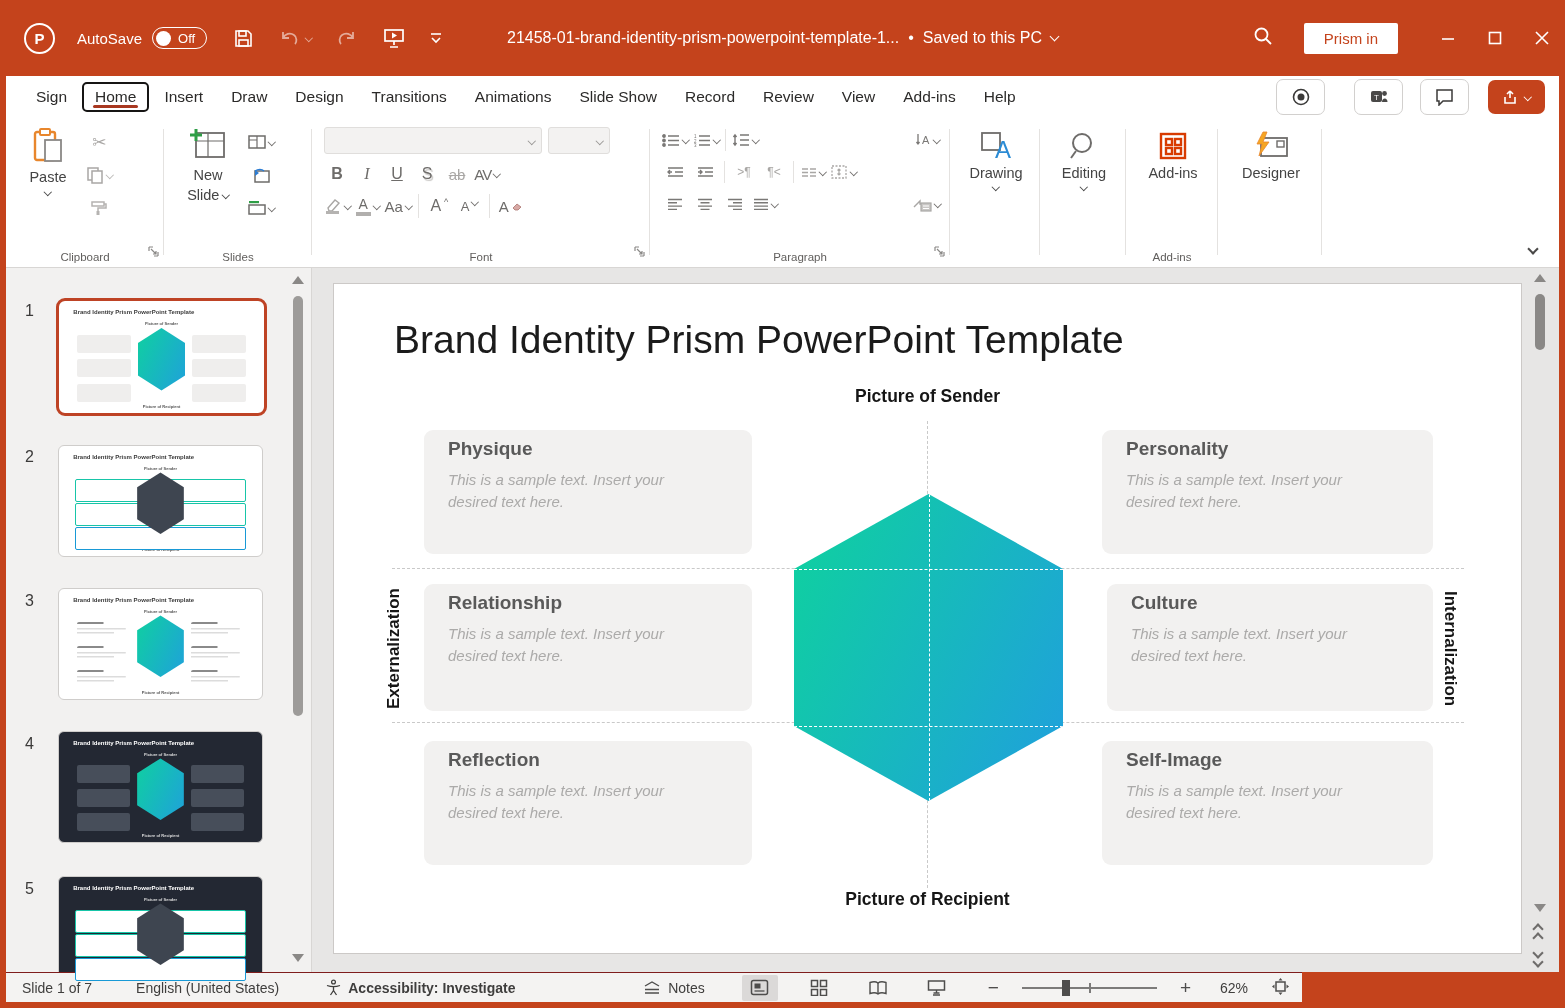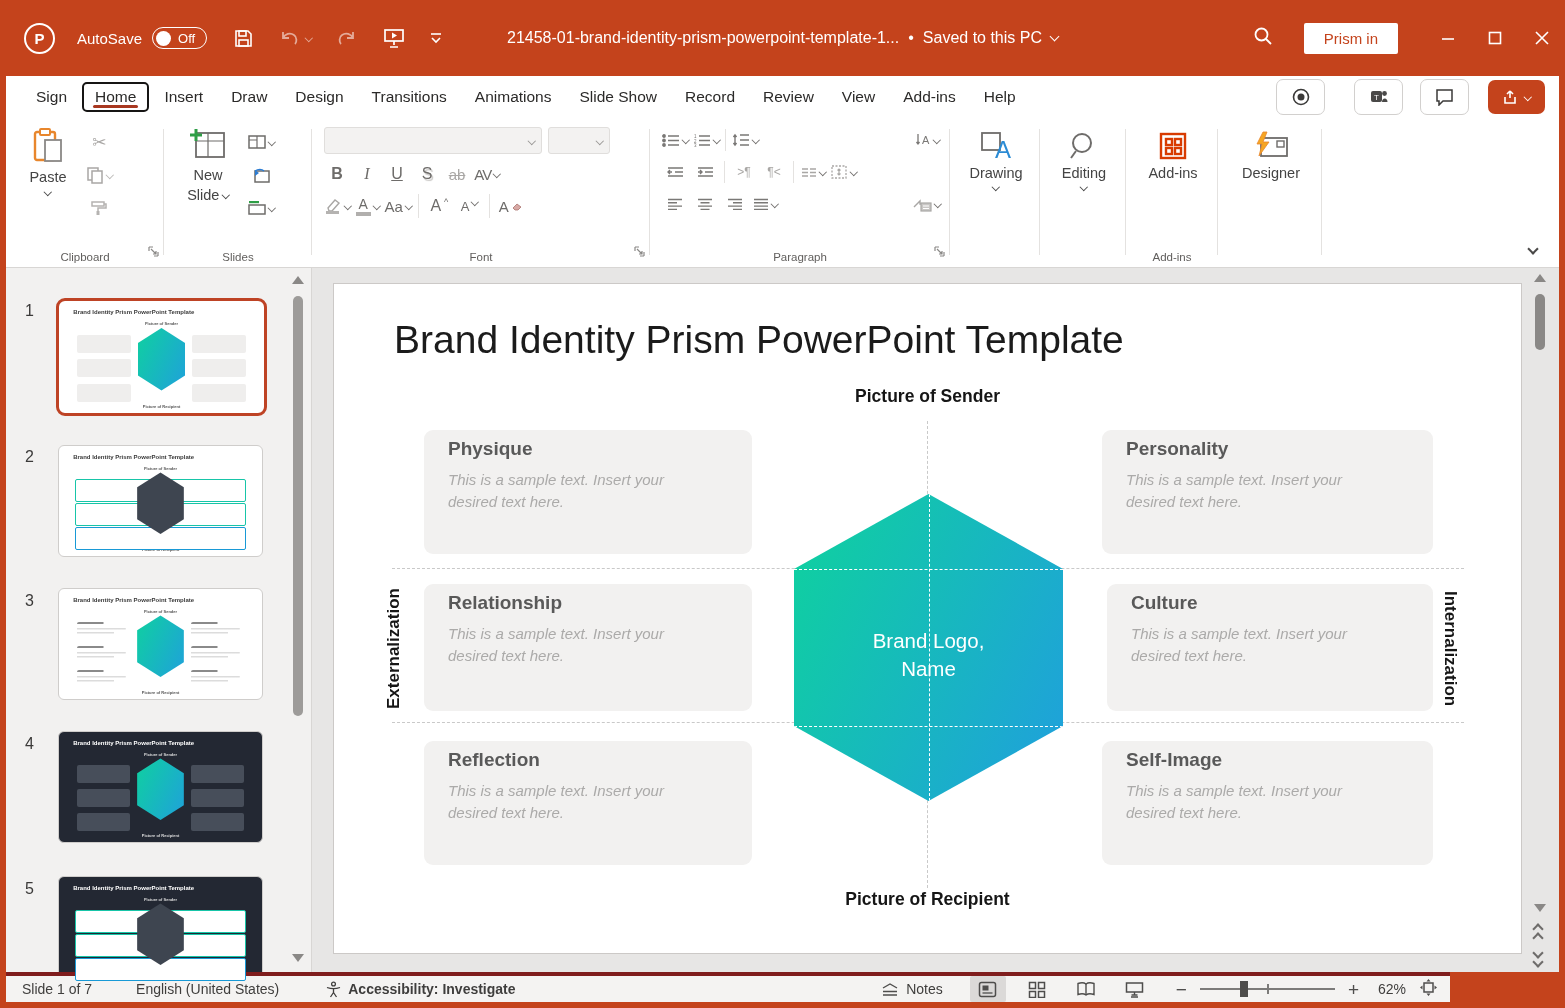--- a/index.html
+++ b/index.html
@@ -103,26 +103,26 @@
   .vlab.left{left:50px;transform:rotate(180deg);}
   .vlab.right{left:1106px;}
 
   .vscroll{position:absolute;right:10px;top:4px;bottom:4px;width:18px;}
   .vthumb{position:absolute;left:4px;top:22px;width:10px;height:56px;border-radius:5px;background:#8a8886;}
   .dbl{display:flex;flex-direction:column;align-items:center;gap:1px;}
   .dbl .chev{color:#6e6c6a;border-width:2px;}
   .chev.up{transform:rotate(-135deg);}
 
   
-  .statusbar{position:absolute;left:6px;bottom:6px;width:1444px;height:30px;background:#F4F3F2;border-top:4px solid #7f1d1d;
+  .statusbar{position:absolute;left:6px;bottom:6px;width:1296px;height:30px;background:#F4F3F2;border-top:1px solid #7f1d1d;
              display:flex;align-items:center;font-size:14px;color:#3f3e3d;box-sizing:border-box;}
   .sb-left{display:flex;align-items:center;}
   .sb-item{margin-left:16px;cursor:pointer;white-space:nowrap;}
   .sb-acc{display:flex;align-items:center;gap:6px;font-weight:700;}
-  .sb-right{margin-left:auto;display:flex;align-items:center;gap:13px;margin-right:12px;}
+  .sb-right{margin-left:auto;display:flex;align-items:center;gap:23px;margin-right:12px;}
   .viewbtn{width:36px;height:26px;display:flex;align-items:center;justify-content:center;color:#4e4d4c;cursor:pointer;border-radius:2px;}
   .viewbtn.sel{background:#DBD9D8;}
   .ztrack{width:135px;height:2px;background:#7c7b7a;position:relative;cursor:pointer;}
   .zhandle{position:absolute;left:30%;top:-7px;width:8px;height:16px;background:#4e4d4c;}
   .znotch{position:absolute;left:50%;top:-4px;width:1.5px;height:10px;background:#7c7b7a;}
   .zsign{font-size:19px;color:#4e4d4c;cursor:pointer;line-height:1;}
   .notes{display:flex;align-items:center;gap:7px;cursor:pointer;}
 </style>
 </head>
 <body>
@@ -691,24 +691,20 @@
         <p>This is a sample text. Insert your desired text here.</p>
       </div>
 
       <div class="vlab left">Externalization</div>
       <div class="vlab right">Internalization</div>
 
       <div class="hex">
         <div class="hx-h" style="top:24.4%"></div>
         <div class="hx-h" style="top:75.6%"></div>
         <div class="hx-v"></div>
-        <div class="hexlabel">
-          <div>Brand Logo,</div>
-          <div>Name</div>
-        </div>
       </div>
 
       <div class="plabel" style="top:605px">Picture of Recipient</div>
     </div>
 
     <div class="vscroll">
       <div class="arrow-up" style="margin-top:2px"></div>
       <div class="vthumb"></div>
       <div class="arrow-dn" style="position:absolute;bottom:52px;left:3px"></div>
       <div class="dbl" style="position:absolute;bottom:26px;left:3px">

